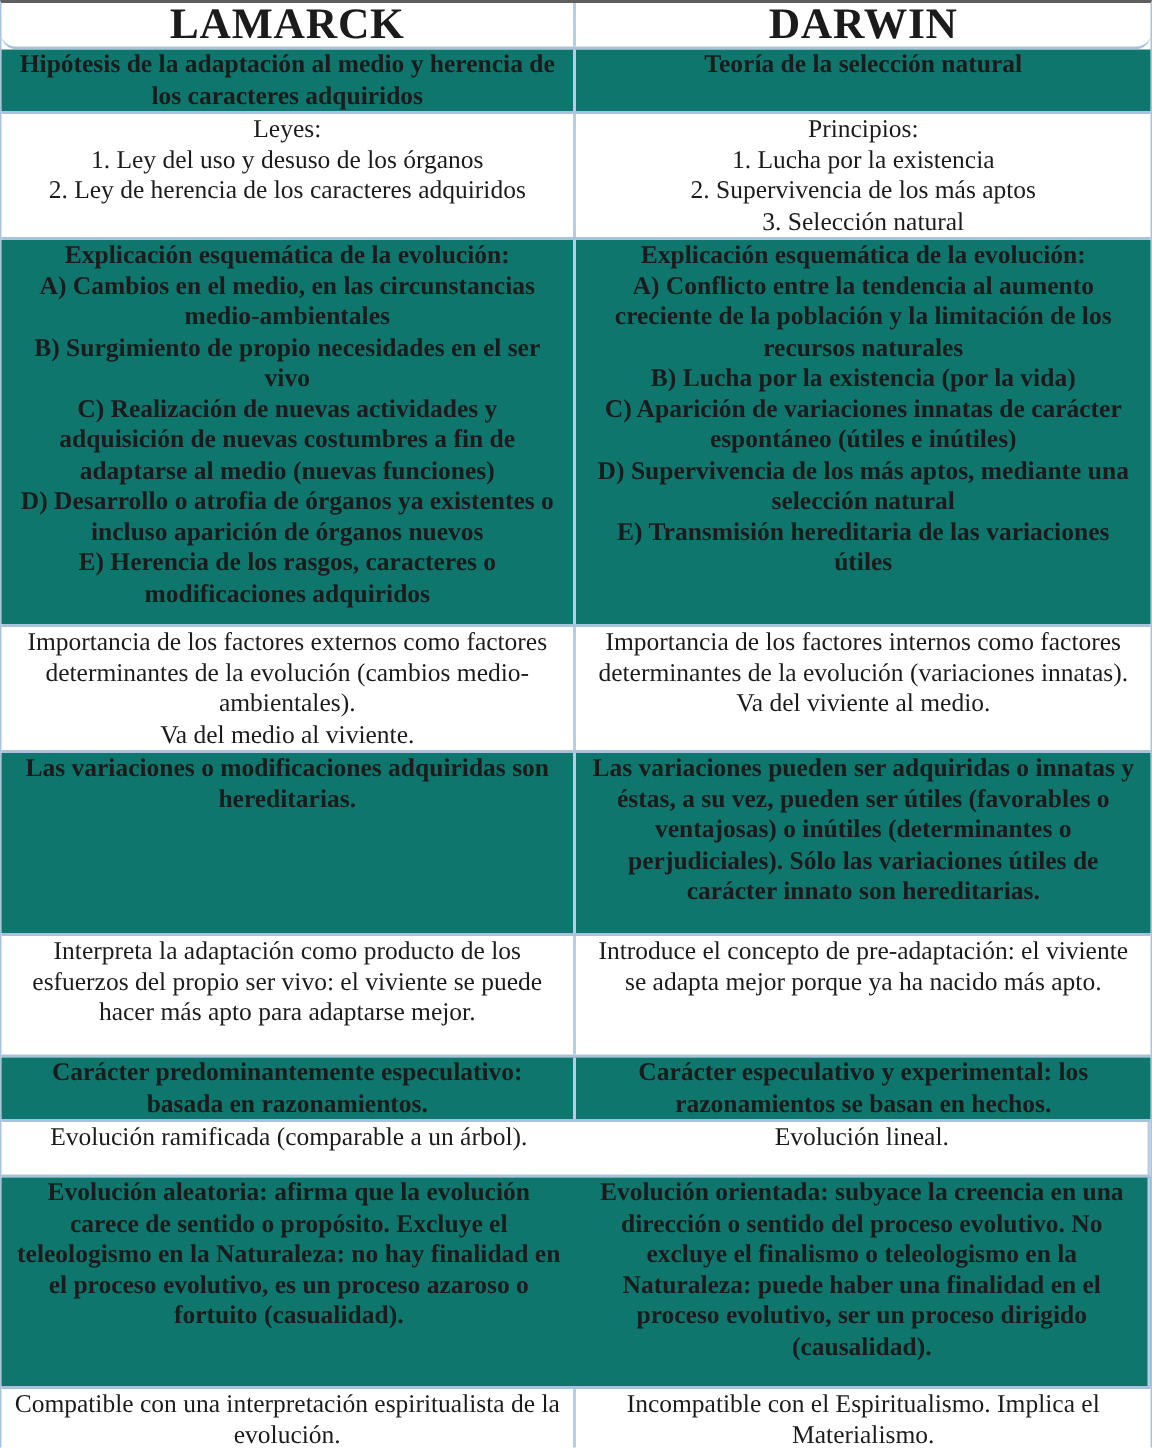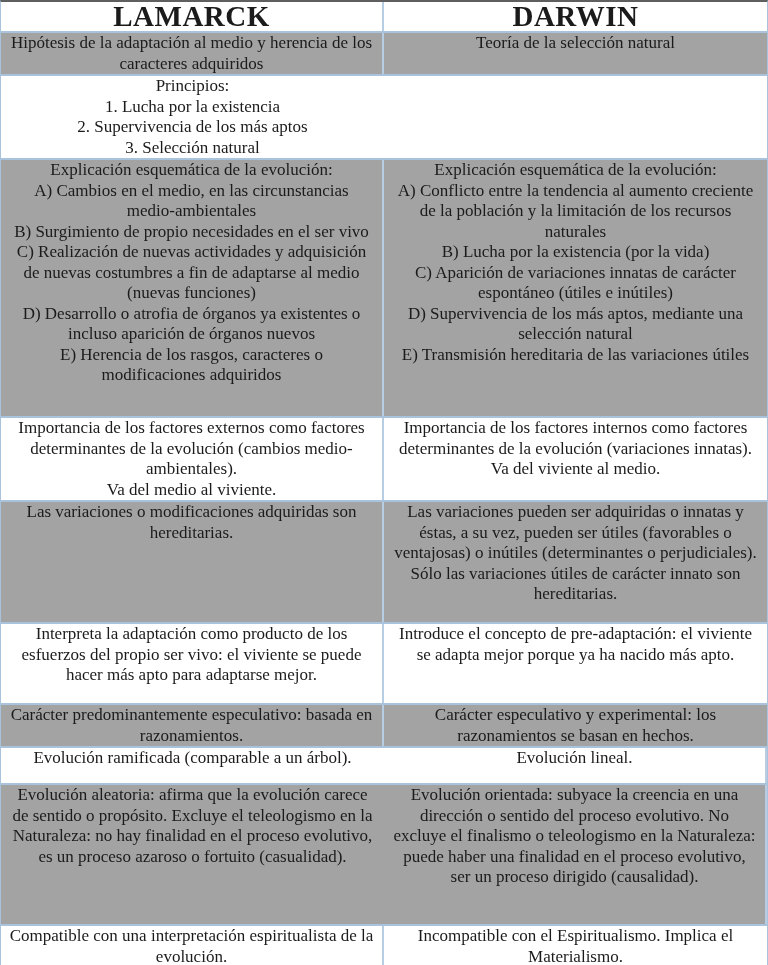--- a/index.html
+++ b/index.html
@@ -31,32 +31,32 @@
   }
   .row:last-child { border-bottom: none; }
   .cell {
     box-sizing: border-box;
     padding: 0 8px;
     text-align: center;
     font-size: 17px;
     line-height: 20.5px;
   }
   .cell.left { border-right: 2px solid #b6cde4; }
-  .row.alt .cell { background: #a3a3a3; }
+  .row.alt .cell { background: #0f766e; font-weight: bold; }
   .cell p { margin: 0; }
   .header-row { border-bottom: 2px solid #a9c3dd; }
   .header-cell {
     font-size: 29px;
     font-weight: bold;
     line-height: 29px;
     letter-spacing: 0.5px;
     padding-top: 0;
   }
   
-  .rh-header { min-height: 29px; }
+  .rh-header { min-height: 29px; border-radius: 10px; }
   .rh0 { min-height: 42px; }
   .rh1 { min-height: 82px; }
   .rh2 { min-height: 258px; }
   .rh3 { min-height: 82px; }
   .rh4 { min-height: 122px; }
   .rh5 { min-height: 81px; }
   .rh6 { min-height: 41px; }
   .rh7 { min-height: 37px; }
   .rh8 { min-height: 141px; }
   .rh9 { min-height: 42px; }
@@ -78,20 +78,25 @@
   <div class="row alt rh0">
     <div class="cell left">
       <p>Hipótesis de la adaptación al medio y herencia de los caracteres adquiridos</p>
     </div>
     <div class="cell">
       <p>Teoría de la selección natural</p>
     </div>
   </div>
 
   <div class="row rh1">
+    <div class="cell left">
+      <p>Leyes:</p>
+      <p>1. Ley del uso y desuso de los órganos</p>
+      <p>2. Ley de herencia de los caracteres adquiridos</p>
+    </div>
     <div class="cell">
       <p>Principios:</p>
       <p>1. Lucha por la existencia</p>
       <p>2. Supervivencia de los más aptos</p>
       <p>3. Selección natural</p>
     </div>
   </div>
 
   <div class="row alt rh2">
     <div class="cell left">

